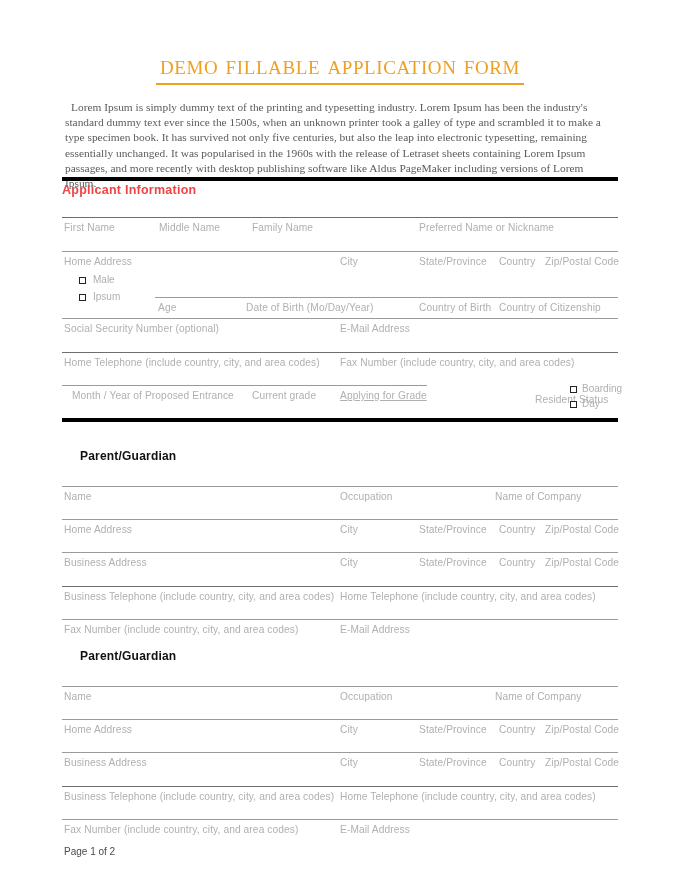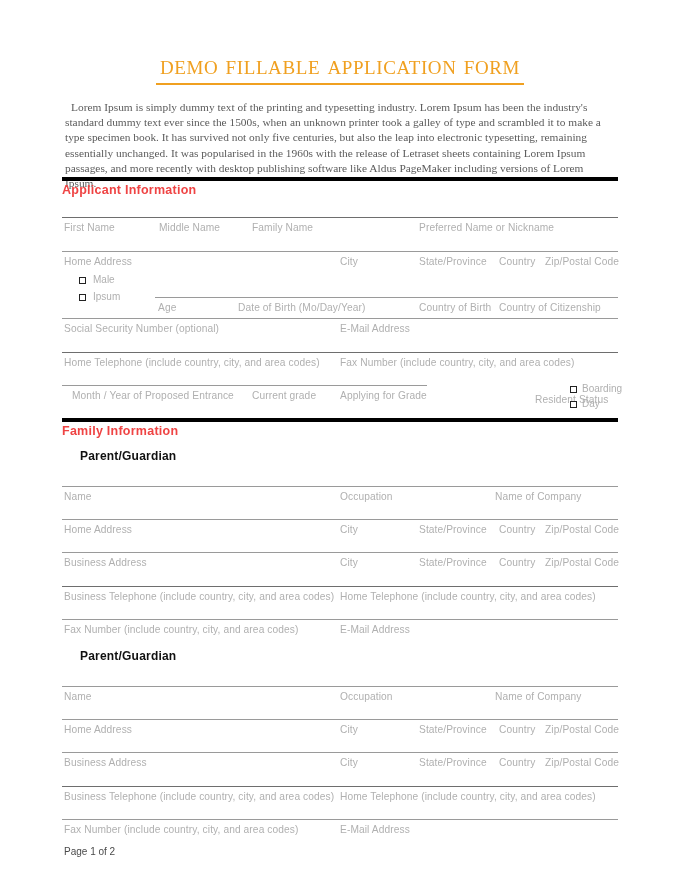--- a/index.html
+++ b/index.html
@@ -201,52 +201,51 @@
   <div class="row" style="top:274px; height:34px;">
     <span class="cbx" style="left:17px; top:3px;"></span>
     <span class="cbx-lbl" style="left:31px; top:0px;">Male</span>
     <span class="cbx" style="left:17px; top:20px;"></span>
     <span class="cbx-lbl" style="left:31px; top:17px;">Ipsum</span>
   </div>
 
   <div class="row" style="top:286px;margin-top:11px;">
     <div class="rule" style="left:93px; width:463px;"></div>
     <span class="lbl" style="left:96px;">Age</span>
-    <span class="lbl" style="left:176px;">Date of Birth (Mo/Day/Year)</span>
+    <span class="lbl" style="left:184px;">Date of Birth (Mo/Day/Year)</span>
     <span class="lbl" style="left:357px;">Country of Birth</span>
     <span class="lbl" style="left:437px;">Country of Citizenship</span>
   </div>
 
   <div class="row" style="top:318px;">
     <div class="rule"></div>
     <span class="lbl" style="left:2px;">Social Security Number (optional)</span>
     <span class="lbl" style="left:278px;">E-Mail Address</span>
   </div>
 
   <div class="row" style="top:352px;">
     <div class="rule dark"></div>
     <span class="lbl" style="left:2px;">Home Telephone (include country, city, and area codes)</span>
     <span class="lbl" style="left:278px;">Fax Number (include country, city, and area codes)</span>
   </div>
 
   <div class="row" style="top:385px; height:36px;">
     <div class="rule" style="width:365px;"></div>
     <span class="lbl" style="left:10px;">Month  /  Year of Proposed Entrance</span>
     <span class="lbl" style="left:190px;text-align:center;">Current grade</span>
-    <span class="lbl" style="left:278px;">Applying for Grade</span>
+    <span class="lbl" style="left:278px;text-decoration:underline;">Applying for Grade</span>
     <span class="lbl" style="left:437px; top:9px;margin-left:36px;">Resident Status</span>
     <span class="cbx" style="left:508px; top:1px;"></span>
     <span class="cbx-lbl" style="left:520px; top:-2px;">Boarding</span>
     <span class="cbx" style="left:508px; top:16px;"></span>
     <span class="cbx-lbl" style="left:520px; top:13px;">Day</span>
   </div>
 
   <div class="section-head" style="top:418px;">
     <div class="section-bar"></div>
-    <div class="section-title">Family Information</div>
   </div>
 
   <div class="sub-head" style="top:449px;">Parent/Guardian</div>
 
   <div class="row" style="top:486px;">
     <div class="rule"></div>
     <span class="lbl" style="left:2px;">Name</span>
     <span class="lbl" style="left:278px;">Occupation</span>
     <span class="lbl" style="left:433px;">Name of Company</span>
   </div>

